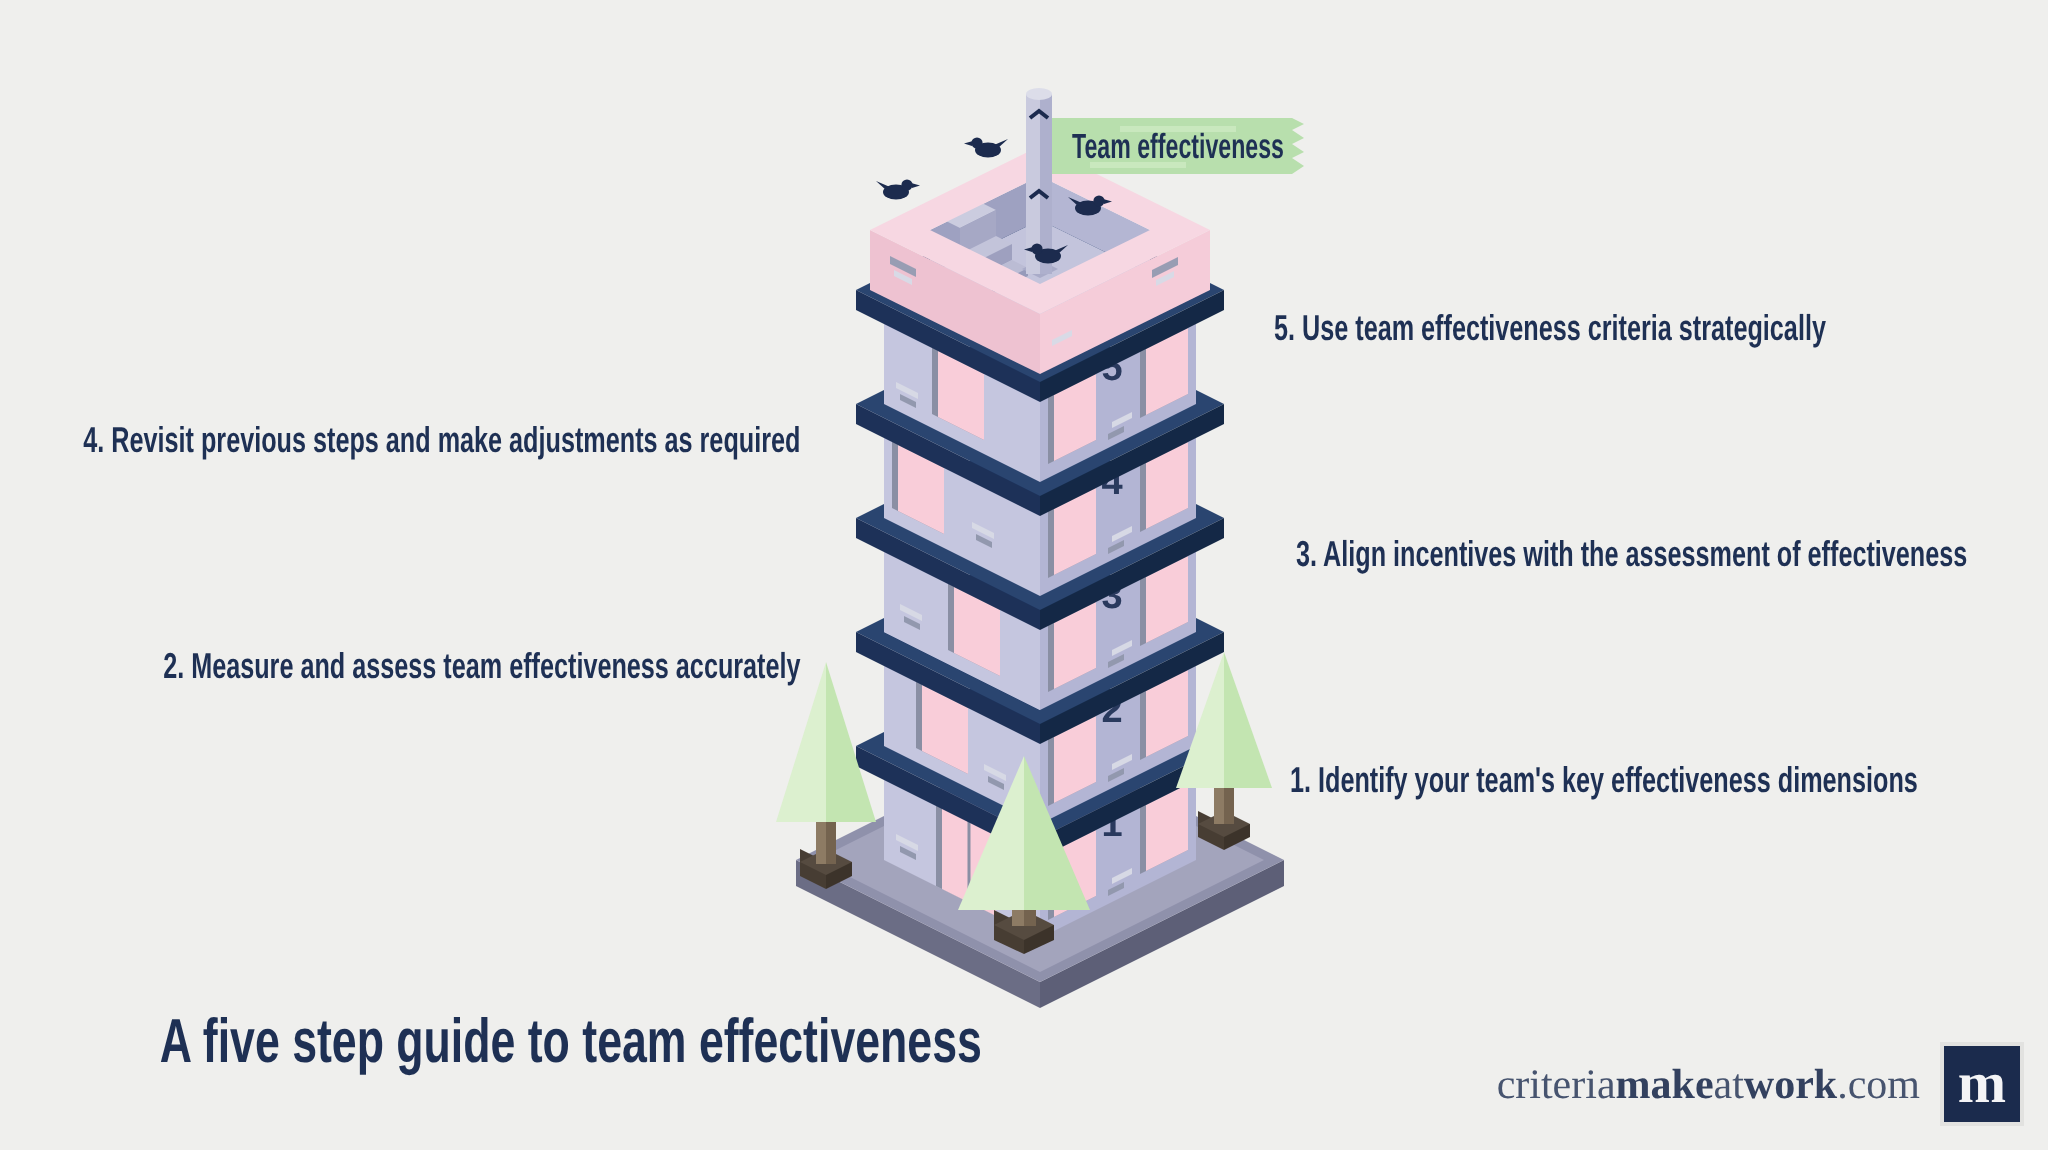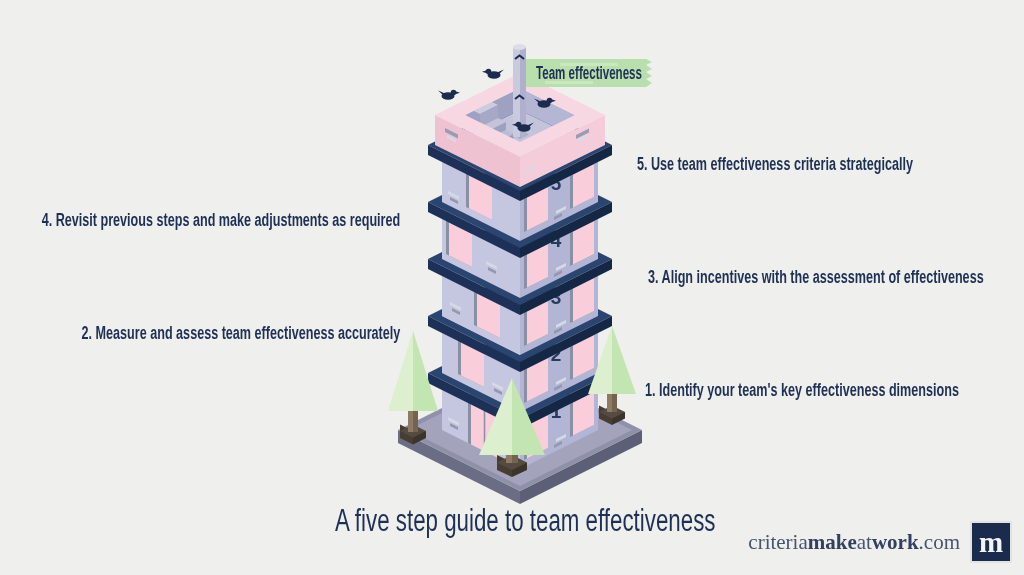--- a/index.html
+++ b/index.html
@@ -12,22 +12,22 @@
   .step{
     position:absolute;
     color:#1e3054;font-weight:700;font-size:18px;line-height:22px;
     white-space:nowrap;
   }
   .step .cond{display:inline-block;transform:scaleX(0.70);}
   .step.left-side{text-align:right;}
   .step.left-side .cond{transform-origin:right center;}
   .step.right-side .cond{transform-origin:left center;}
   .title{
-    position:absolute;left:0;right:0;top:503px;text-align:center;
-    color:#1e3054;font-weight:400;font-size:31px;white-space:nowrap;padding-left:26px;
+    position:absolute;left:0;right:0;top:503px;text-align:left;
+    color:#1e3054;font-weight:700;font-size:31px;white-space:nowrap;
   }
   .title .cond{display:inline-block;transform:scaleX(0.72);transform-origin:center center;}
   .footer{
     position:absolute;right:12px;top:521px;
     display:flex;align-items:center;gap:10px;
   }
   .wordmark{
     font-family:"Liberation Serif",serif;font-size:21px;color:#47546f;white-space:nowrap;
   }
   .wordmark b{font-weight:700;color:#33415f;}

